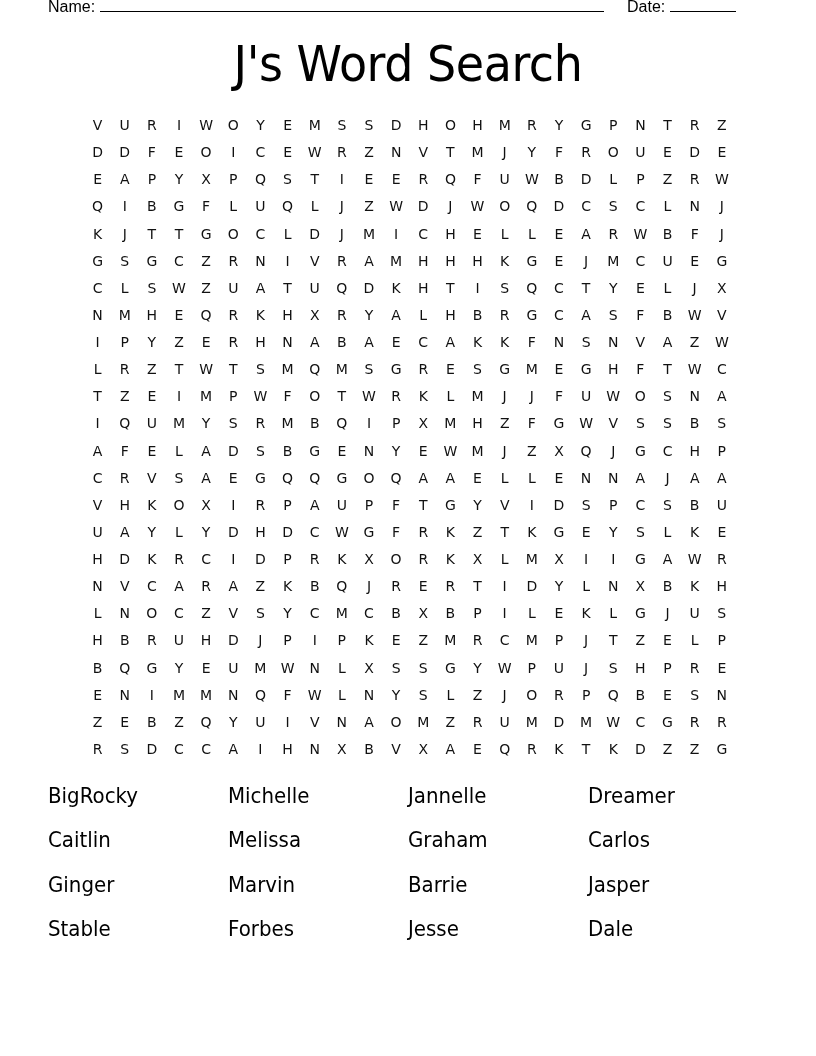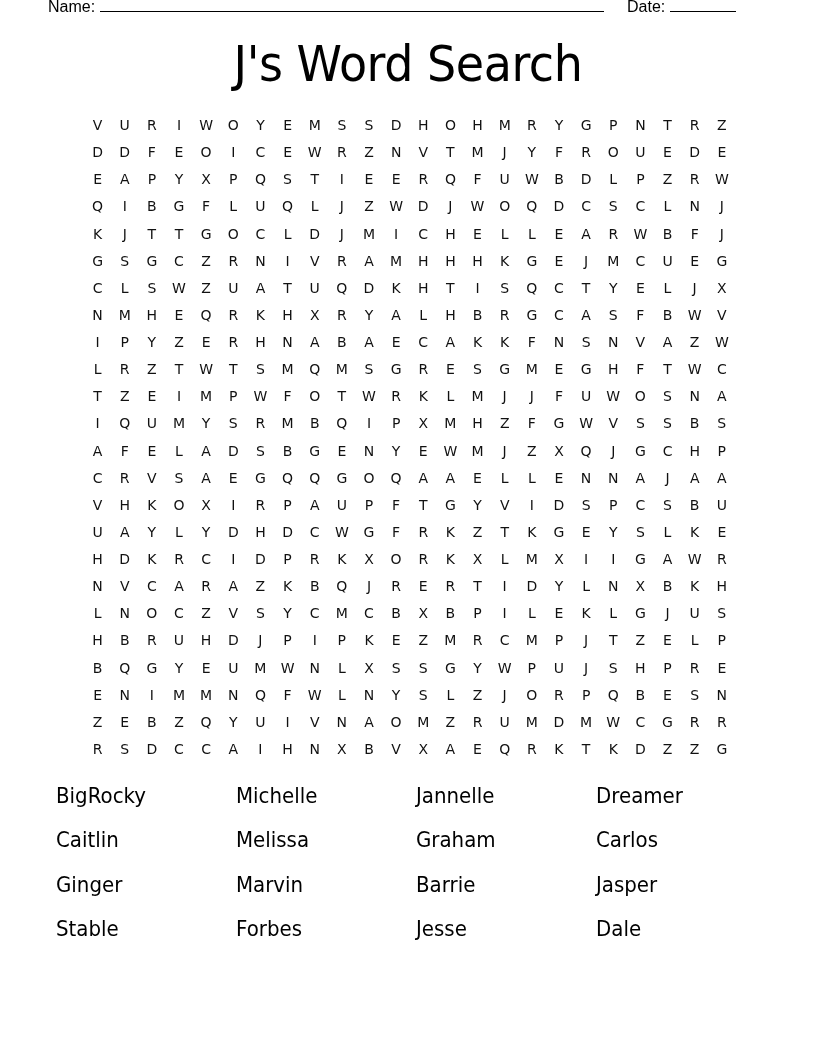--- a/index.html
+++ b/index.html
@@ -69,21 +69,21 @@
     }
     .cell {
       font-family: "DejaVu Sans", sans-serif;
       font-size: 14px;
       text-align: center;
       line-height: 27px;
       color: #111;
     }
     .words {
       position: absolute;
-      left: 56px;
+      left: 48px;
       top: 778px;
       display: grid;
       grid-template-columns: repeat(4, 180px);
       grid-auto-rows: 44.3px;
     }
     .word {
       font-family: "DejaVu Sans", sans-serif;
       font-size: 22px;
       line-height: 36px;
       transform: scaleX(0.9);

